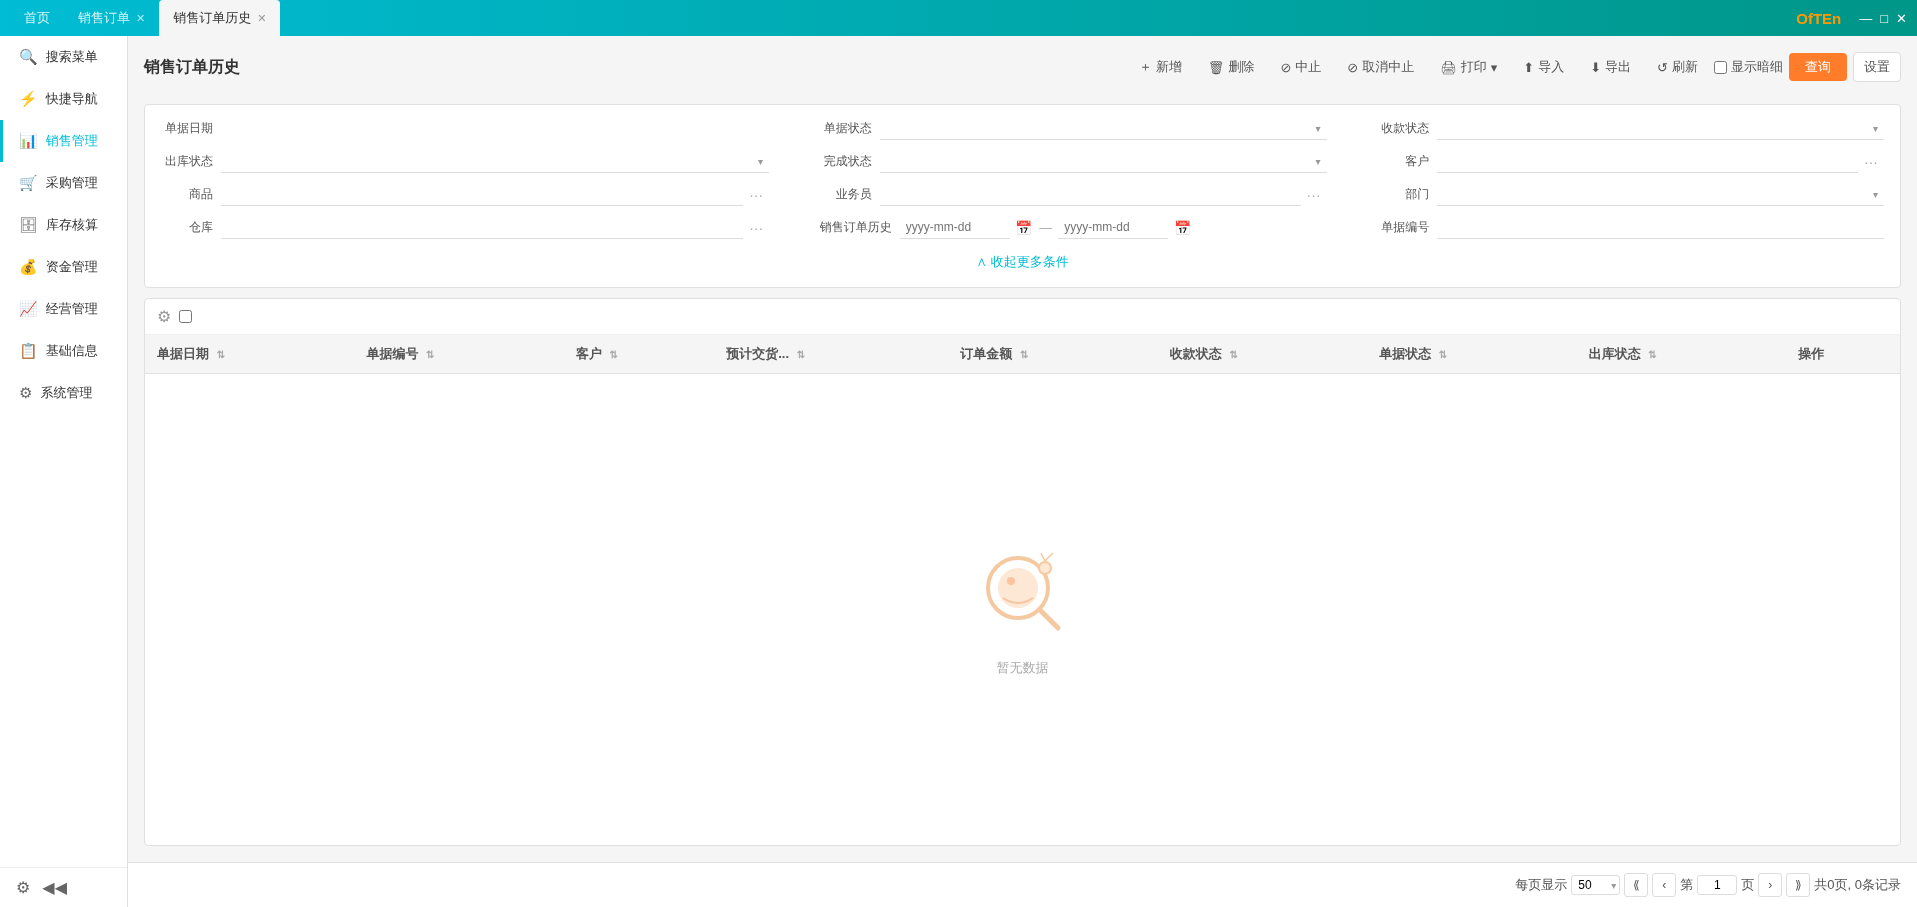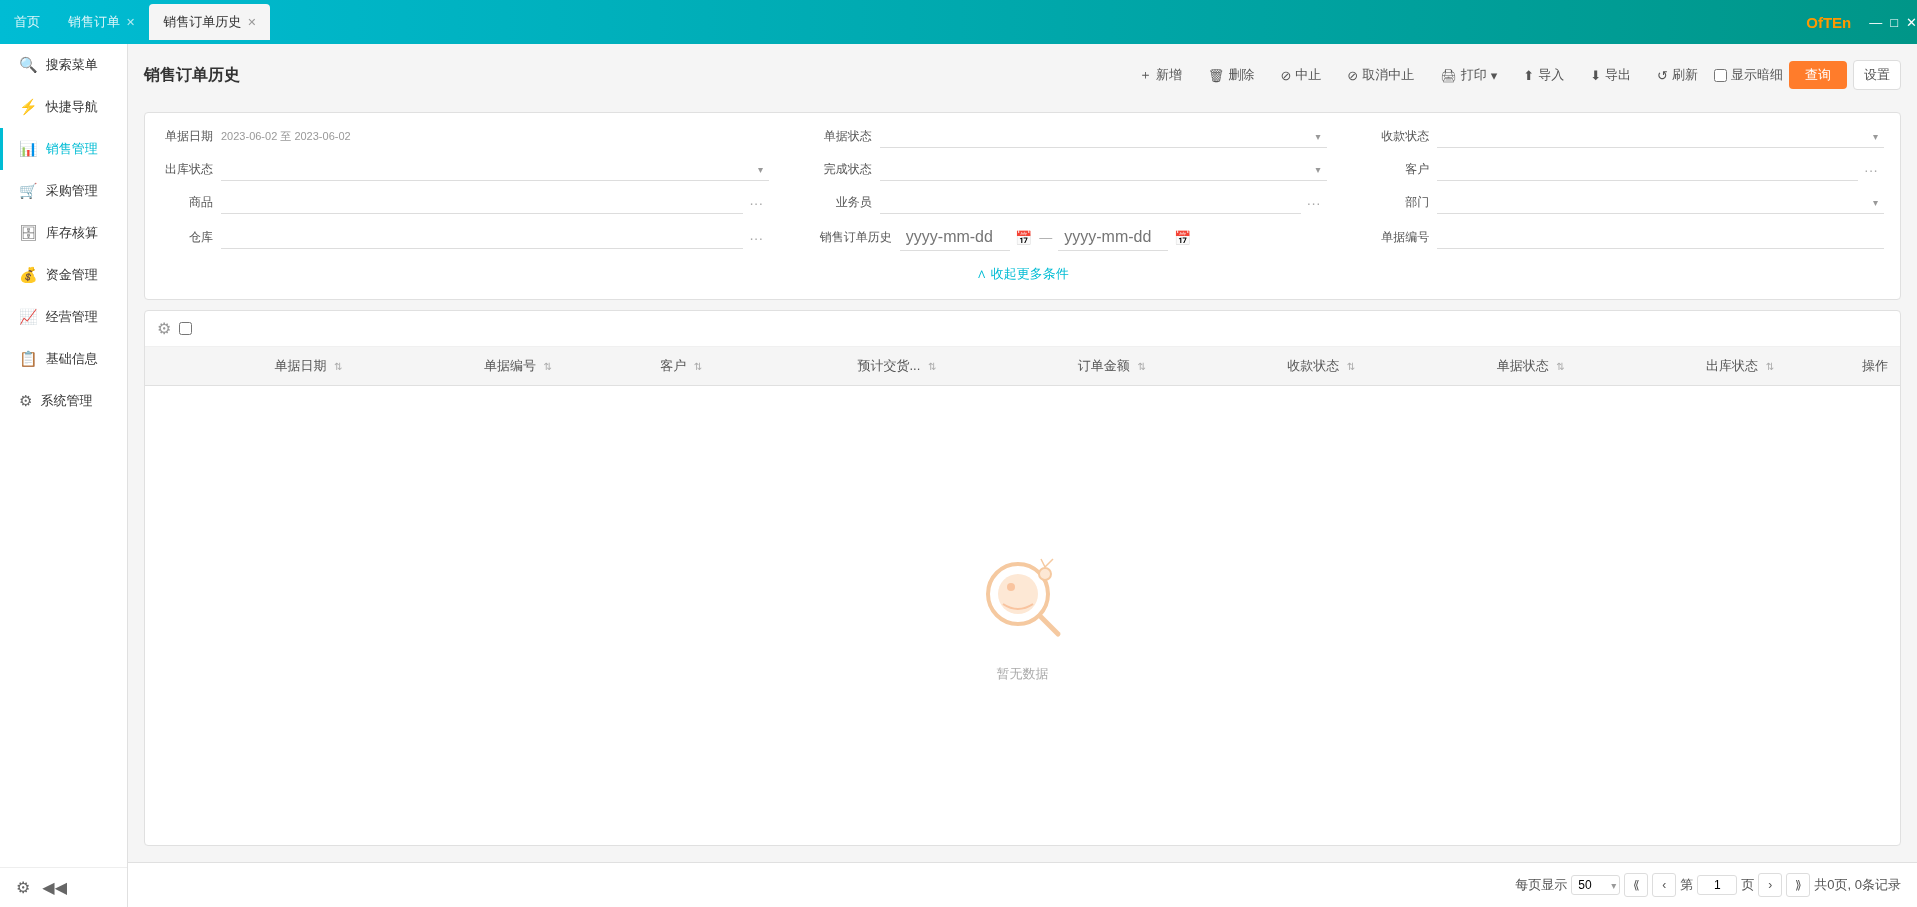--- a/index.html
+++ b/index.html
@@ -1,24 +1,24 @@
 <!DOCTYPE html>
 <html><head>
   <meta charset="utf-8">
   <style>
     * { box-sizing: border-box; margin: 0; padding: 0; font-family: 'Microsoft YaHei', Arial, sans-serif; font-size: 13px; }
     body { display: flex; flex-direction: column; height: 100vh; background: #f5f5f5; overflow: hidden; }
 
     
     .top-bar {
-      height: 44px;
+      height: 36px;
       background: linear-gradient(to right, #00bcd4, #009688);
       display: flex;
       align-items: center;
-      padding: 0 0;
+      padding: 0 10px;
       color: white;
       flex-shrink: 0;
     }
     .tab-bar {
       display: flex;
       align-items: center;
       flex: 1;
     }
     .tab-item {
       height: 36px;
@@ -274,21 +274,21 @@
     .date-input-pair {
       display: flex;
       align-items: center;
       gap: 6px;
       flex: 1;
     }
     .date-inp {
       border: none;
       border-bottom: 1px solid #ddd;
       padding: 4px 6px;
-      font-size: 16px;
+      font-size: 12px;
       outline: none;
       color: #999;
       background: transparent;
       width: 110px;
     }
     .date-cal-icon { color: #aaa; font-size: 14px; cursor: pointer; }
     .date-dash { color: #aaa; }
 
     
     .table-section {
@@ -311,23 +311,23 @@
       width: 100%;
       border-collapse: collapse;
       font-size: 12px;
     }
     thead tr {
       background: #f5f5f5;
       border-bottom: 1px solid #e0e0e0;
     }
     thead th {
       padding: 10px 12px;
-      text-align: right;
+      text-align: left;
       color: #555;
-      font-weight: normal;
+      font-weight: bold;
       white-space: nowrap;
       cursor: pointer;
       user-select: none;
     }
     thead th .sort-icons { font-size: 10px; color: #aaa; margin-left: 4px; }
 
     
     .empty-state {
       flex: 1;
       display: flex;
@@ -527,21 +527,20 @@
         </div>
       </div>
 
       <div class="filter-section">
 
         <div class="filter-row">
 
           <div class="filter-field" style="flex:1.2;">
             <span class="filter-label">单据日期</span>
             <div class="date-filter">
-              <span class="date-range-text">2023-06-02 至 2023-06-02</span>
             </div>
           </div>
           <div style="flex:0.1;"></div>
 
           <div class="filter-field" style="flex:1;">
             <span class="filter-label">单据状态</span>
             <div class="filter-select-wrapper">
               <select>
                 <option value=""></option>
               </select>

